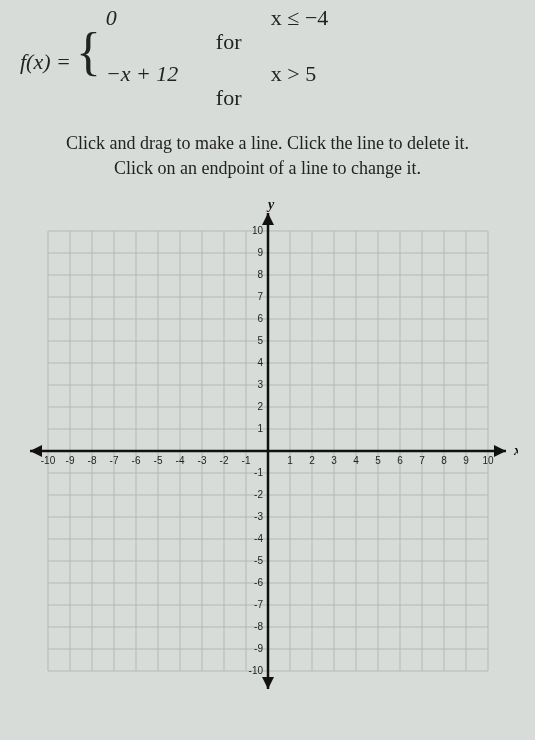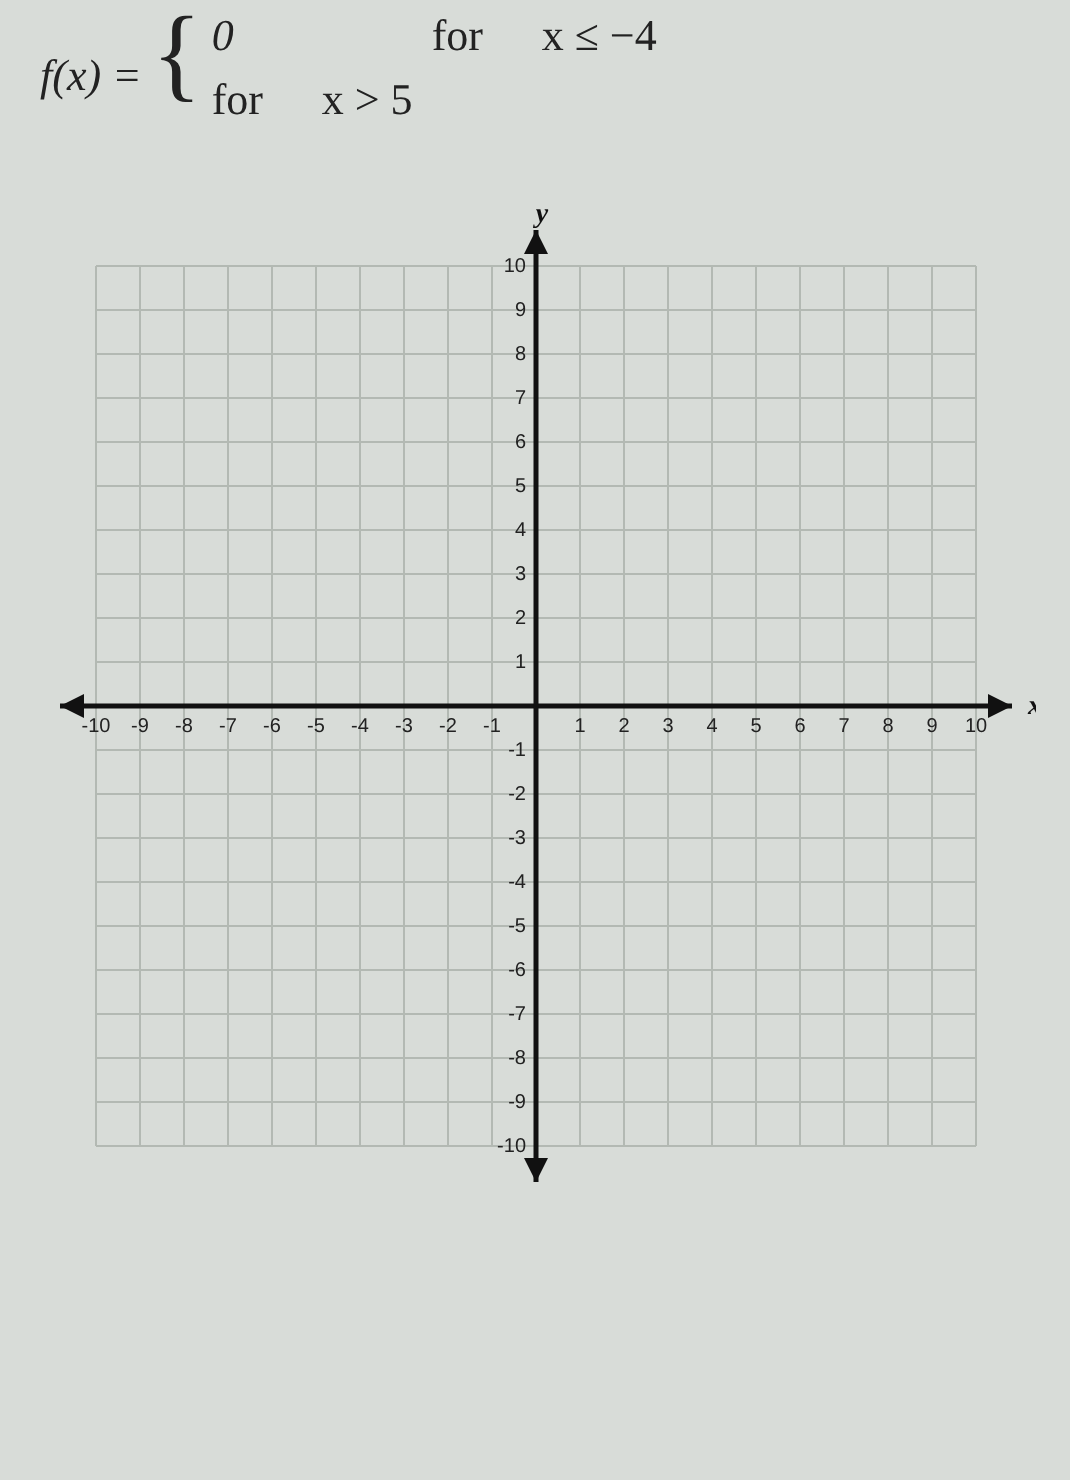--- a/index.html
+++ b/index.html
@@ -30,21 +30,21 @@
       top: -6px;
     }
     .cases {
       display: flex;
       flex-direction: column;
       font-style: normal;
       gap: 6px;
     }
     .case-row { display: flex; }
     .expr { width: 110px; font-style: italic; }
-    .for { width: 55px; font-style: normal; }
+    .for { width: 55px; font-style: normal; margin-top: 24px; }
     .cond { }
     .instructions {
       text-align: center;
       font-size: 18px;
       line-height: 1.4;
       padding: 10px 15px 15px 15px;
       font-style: normal;
       font-family: Georgia, serif;
     }
     .chart-wrap {
@@ -76,27 +76,30 @@
 <div class="equation">
   <span class="eq-left">f(x) = </span>
   <span class="brace">{</span>
   <div class="cases">
     <div class="case-row">
       <span class="expr">0</span>
       <span class="for">for</span>
       <span class="cond">x ≤ −4</span>
     </div>
     <div class="case-row">
+      <span class="expr">−x + 12</span>
       <span class="for">for</span>
       <span class="cond">x &gt; 5</span>
     </div>
   </div>
 </div>
 
 <div class="instructions">
+  <div>Click and drag to make a line. Click the line to delete it.</div>
+  <div>Click on an endpoint of a line to change it.</div>
 </div>
 
 <div class="chart-wrap">
   <svg id="graph-svg" width="500" height="540">
       <line x1="30" y1="30" x2="30" y2="470" class="grid-line"></line>
       <line x1="30" y1="30" x2="470" y2="30" class="grid-line"></line>
       <line x1="52" y1="30" x2="52" y2="470" class="grid-line"></line>
       <line x1="30" y1="52" x2="470" y2="52" class="grid-line"></line>
       <line x1="74" y1="30" x2="74" y2="470" class="grid-line"></line>
       <line x1="30" y1="74" x2="470" y2="74" class="grid-line"></line>

